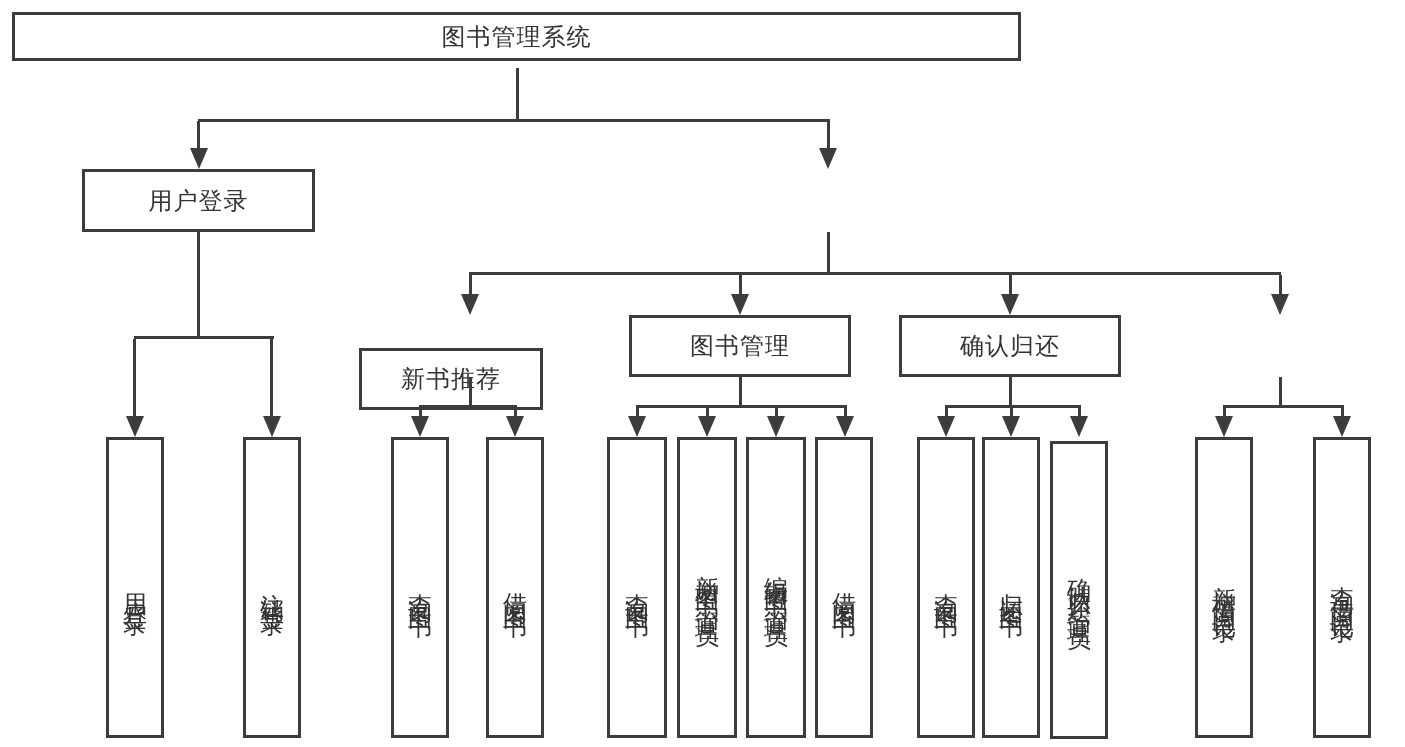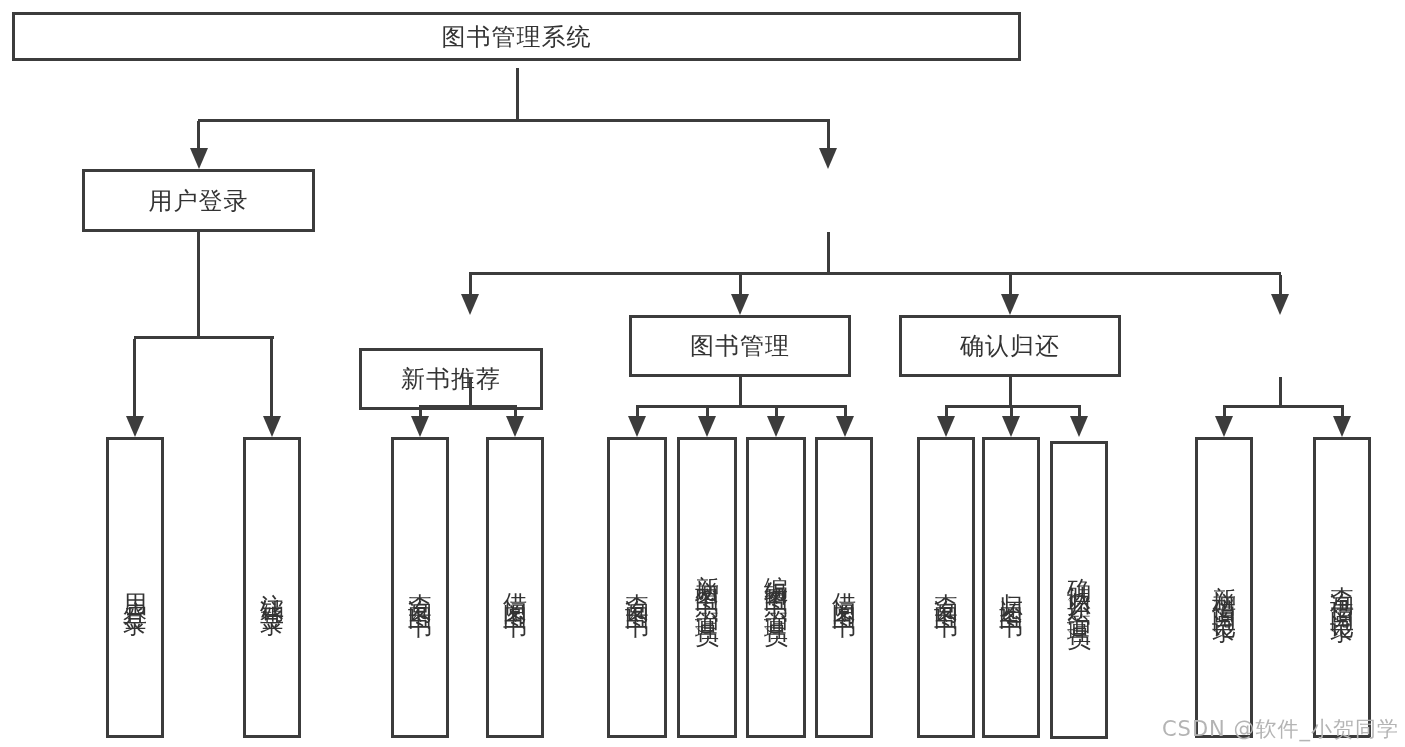--- a/index.html
+++ b/index.html
@@ -112,15 +112,14 @@
   <div class="box leaf" style="left:746px;top:437px;width:60px;height:301px;">编辑图书（管理员）</div>
   <div class="box leaf" style="left:815px;top:437px;width:58px;height:301px;">借阅图书</div>
 
   <div class="box leaf" style="left:917px;top:437px;width:58px;height:301px;">查询图书</div>
   <div class="box leaf" style="left:982px;top:437px;width:58px;height:301px;">归还图书</div>
   <div class="box leaf" style="left:1050px;top:441px;width:58px;height:298px;">确认归还（管理员）</div>
 
   <div class="box leaf" style="left:1195px;top:437px;width:58px;height:301px;">新增借阅记录</div>
   <div class="box leaf" style="left:1313px;top:437px;width:58px;height:301px;">查询借阅记录</div>
 
-  <div class="watermark">CSDN @软件_小贺同学</div>
 
 </div>
 
 </body></html>

